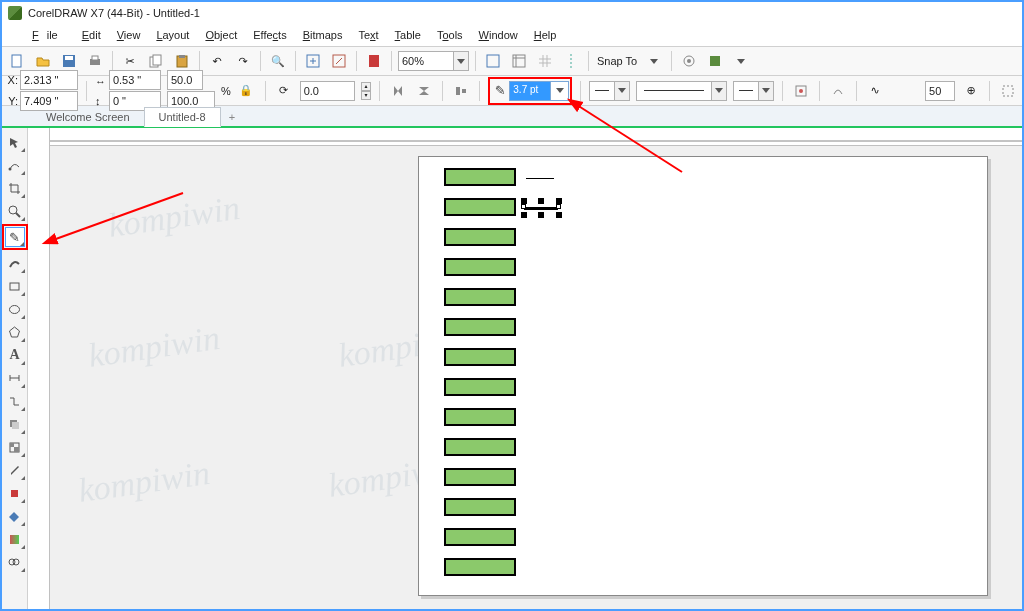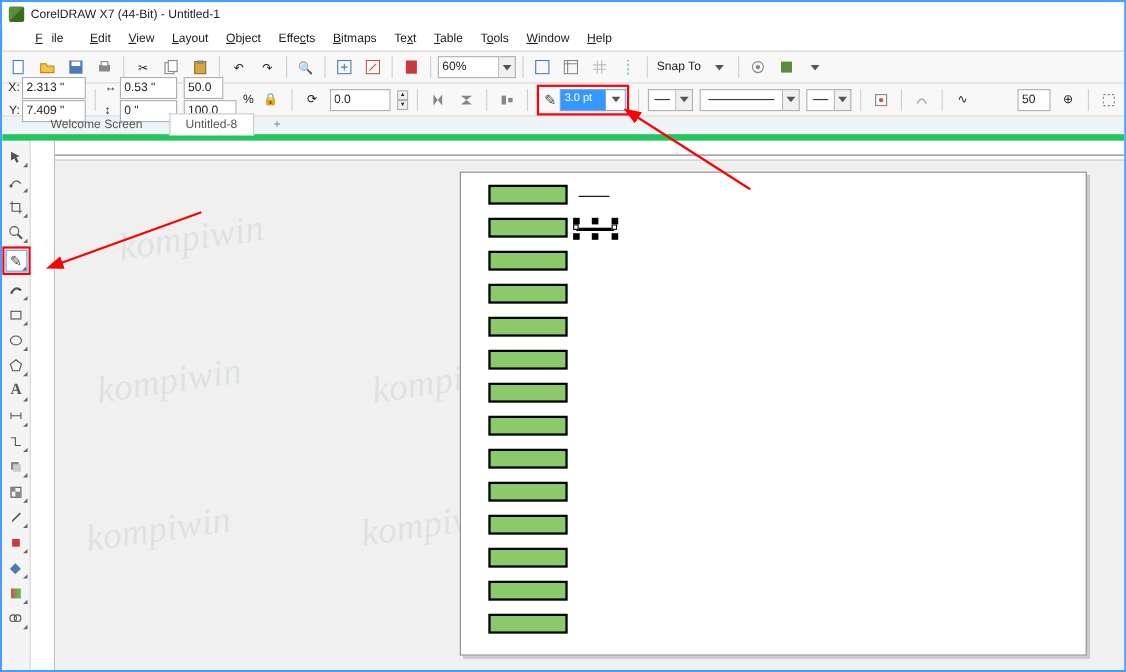--- a/index.html
+++ b/index.html
@@ -12,21 +12,21 @@
 .toolbar2{height:30px;border-bottom:1px solid #d0d0d0;display:flex;align-items:center;padding:0 4px;gap:6px;background:#f8f8f8;}
 .tbtn{width:22px;height:22px;border:1px solid transparent;display:flex;align-items:center;justify-content:center;border-radius:2px;}
 .tsep{width:1px;height:20px;background:#d0d0d0;margin:0 2px;}
 .tinput{height:20px;border:1px solid #b0b0b0;background:#fff;padding:0 3px;font-size:11px;}
 .combo{display:flex;align-items:flex-start;}
 .combo .dbtn{width:15px;height:20px;border:1px solid #b0b0b0;border-left:none;background:#f0f0f0;display:flex;align-items:center;justify-content:center;}
 .coord{display:flex;flex-direction:column;gap:1px;font-size:10px;}
 .coordrow{display:flex;align-items:center;gap:2px;}
 .coordlbl{width:12px;text-align:right;}
 .highlight-red{border:2px solid #ff0000 !important;padding:1px;}
-.tabbar{height:22px;background:#eef3f8;display:flex;align-items:flex-end;padding-left:30px;gap:10px;border-bottom:6px solid #22c55e;}
+.tabbar{height:22px;background:#eef3f8;display:flex;align-items:flex-end;padding-left:30px;gap:0;border-bottom:2px solid #22c55e;}
 .tabbar .tab{padding:3px 14px;font-size:11px;color:#555;}
 .tabbar .tab.active{background:#fff;border:1px solid #c0c8d0;border-bottom:1px solid #fff;margin-bottom:-1px;}
 .tabbar .addt{padding:3px 8px;color:#888;}
 .workspace{display:flex;height:calc(100% - 22px - 22px - 30px - 30px - 22px );}
 .toolbox{width:26px;background:#f4f4f4;border-right:1px solid #d0d0d0;display:flex;flex-direction:column;align-items:center;padding-top:4px;gap:3px;}
 .toolbox .tool{width:20px;height:20px;display:flex;align-items:center;justify-content:center;position:relative;}
 .toolbox .tool.sel{background:#ffffff;border:1px solid #4a9eff;}
 .toolbox .tool .fly{position:absolute;right:0;bottom:0;width:0;height:0;border-right:4px solid #666;border-top:4px solid transparent;}
 .canvas-wrap{flex:1;position:relative;background:#f0f0f0;overflow:hidden;}
 .hruler{position:absolute;top:0;left:22px;right:0;height:18px;background:#fff;border-bottom:1px solid #c0c0c0;}
@@ -247,21 +247,21 @@
         <rect x="8" y="5" width="4" height="4" fill="#888"></rect>
       </svg>
     </div>
   <div class="tsep"></div>
 
   <div class="outline-highlight">
     <div class="outline-combo">
       <div class="owi">
           <span class="pencil-icon">✎</span>
         </div>
-      <div class="oval">3.0 pt</div>
+      <div class="oval">3.7 pt</div>
       <div class="odrop">
           <div class="chev"></div>
         </div>
     </div>
   </div>
 
   <div class="tsep"></div>
   <div class="combo">
     <div class="dashbox" style="width:26px">
         <div class="hline-thin" style="width:14px"></div>

